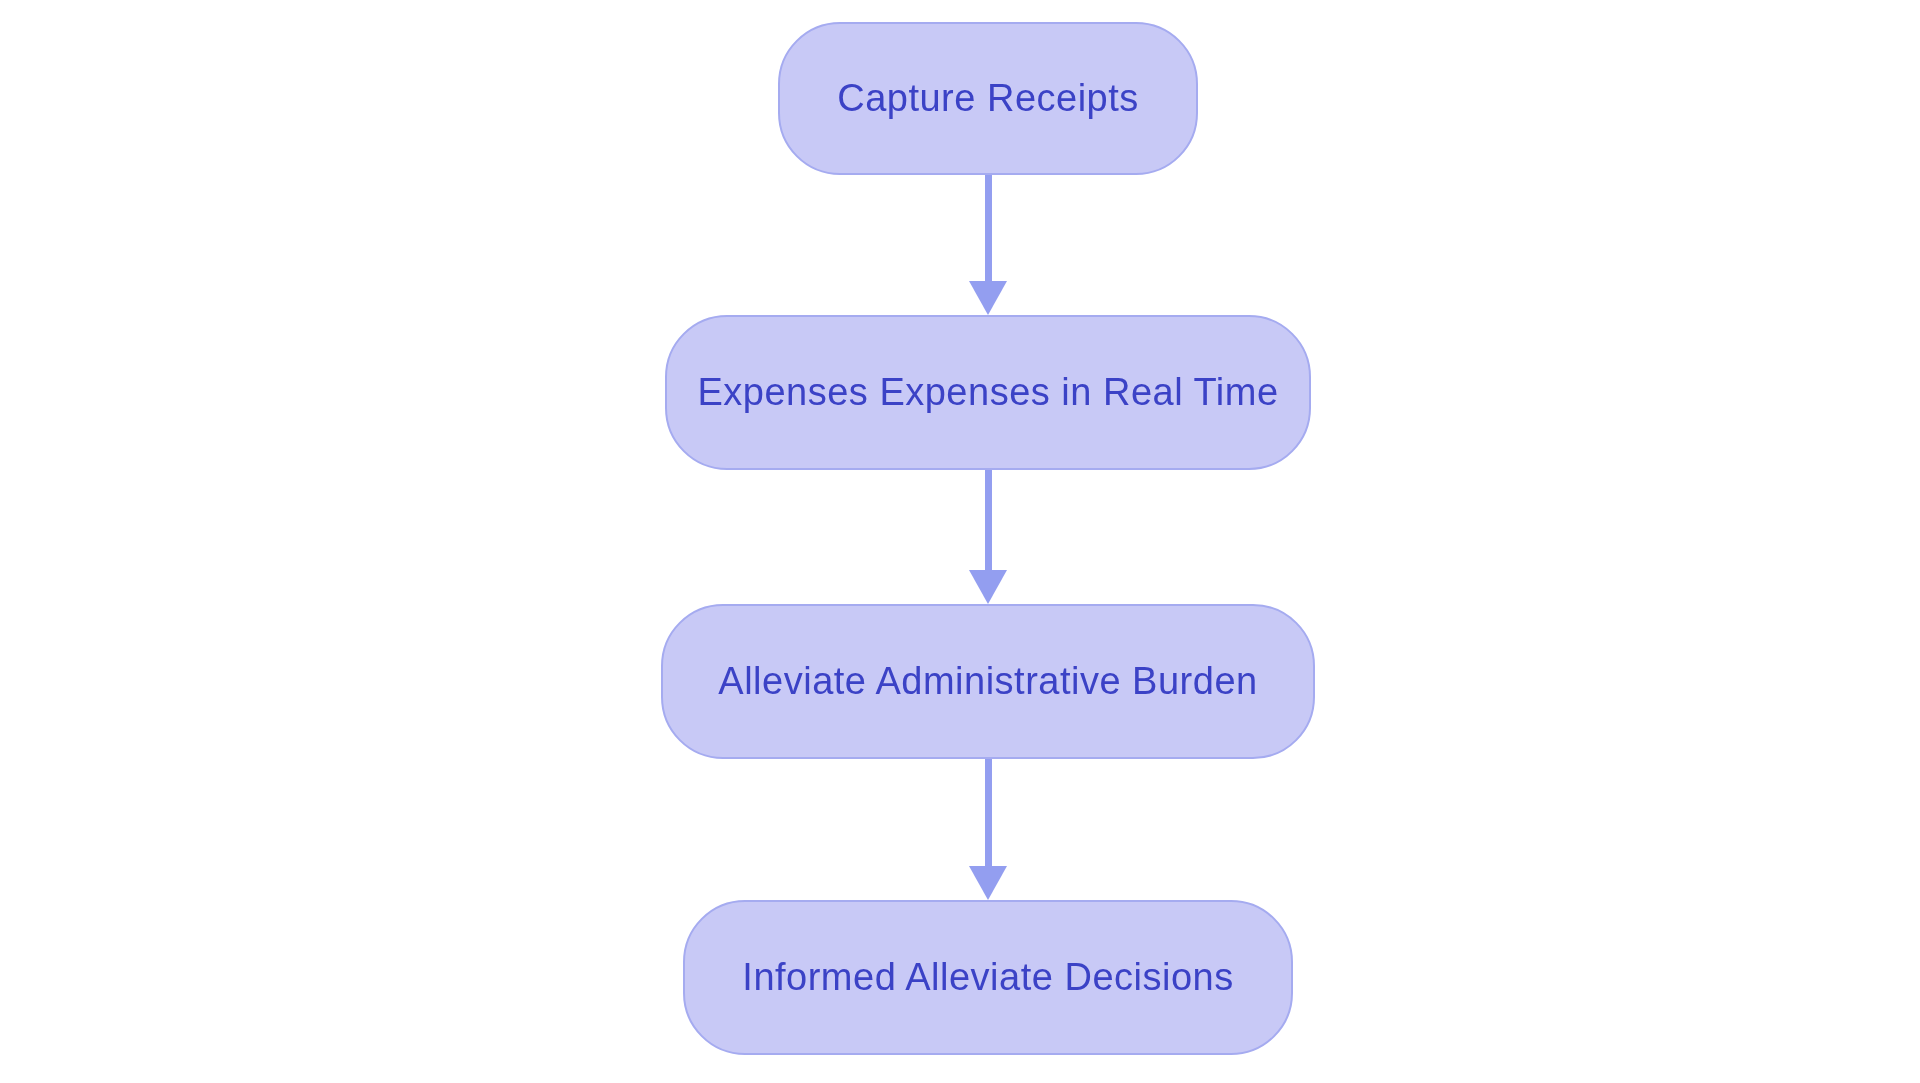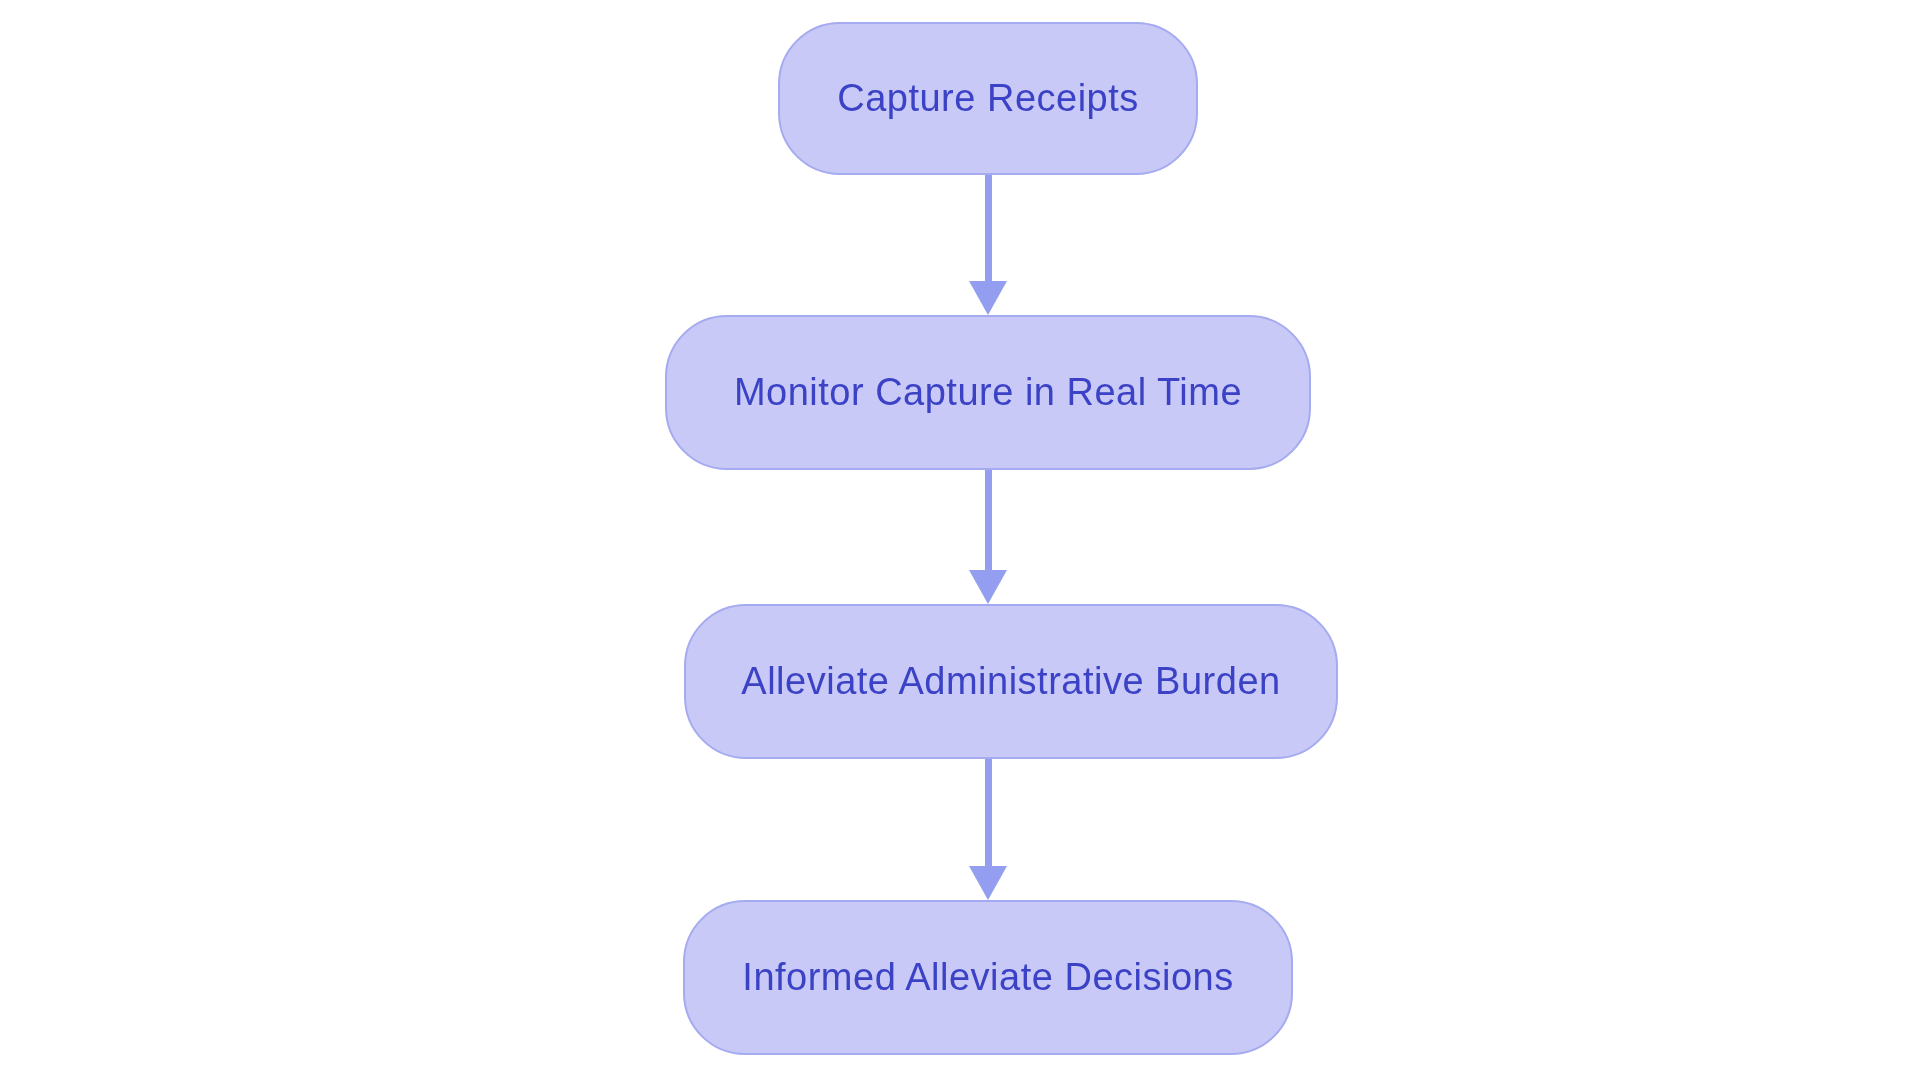--- a/index.html
+++ b/index.html
@@ -28,21 +28,21 @@
   }
   .node-label {
     color: #3b42c6;
     font-size: 38px;
     font-weight: 400;
     letter-spacing: 0.5px;
     white-space: nowrap;
   }
   .node-1 { left: 750px; top:  22px; width: 420px; height: 153px; }
   .node-2 { left: 637px; top: 315px; width: 646px; height: 155px; }
-  .node-3 { left: 656px; top: 604px; width: 654px; height: 155px; }
+  .node-3 { left: 633px; top: 604px; width: 654px; height: 155px; }
   .node-4 { left: 655px; top: 900px; width: 610px; height: 155px; }
 
   .arrow {
     position: absolute;
     width: 38px;
     left: 941px; 
   }
   .arrow-1 { top: 175px; height: 140px; }
   .arrow-2 { top: 470px; height: 134px; }
   .arrow-3 { top: 759px; height: 141px; }
@@ -74,21 +74,21 @@
   <div class="node node-1">
     <span class="node-label">Capture Receipts</span>
   </div>
 
   <div class="arrow arrow-1">
     <div class="arrow-line"></div>
     <div class="arrow-head"></div>
   </div>
 
   <div class="node node-2">
-    <span class="node-label">Monitor Capture in Real Time</span>
+    <span class="node-label">Expenses Expenses in Real Time</span>
   </div>
 
   <div class="arrow arrow-2">
     <div class="arrow-line"></div>
     <div class="arrow-head"></div>
   </div>
 
   <div class="node node-3">
     <span class="node-label">Alleviate Administrative Burden</span>
   </div>

